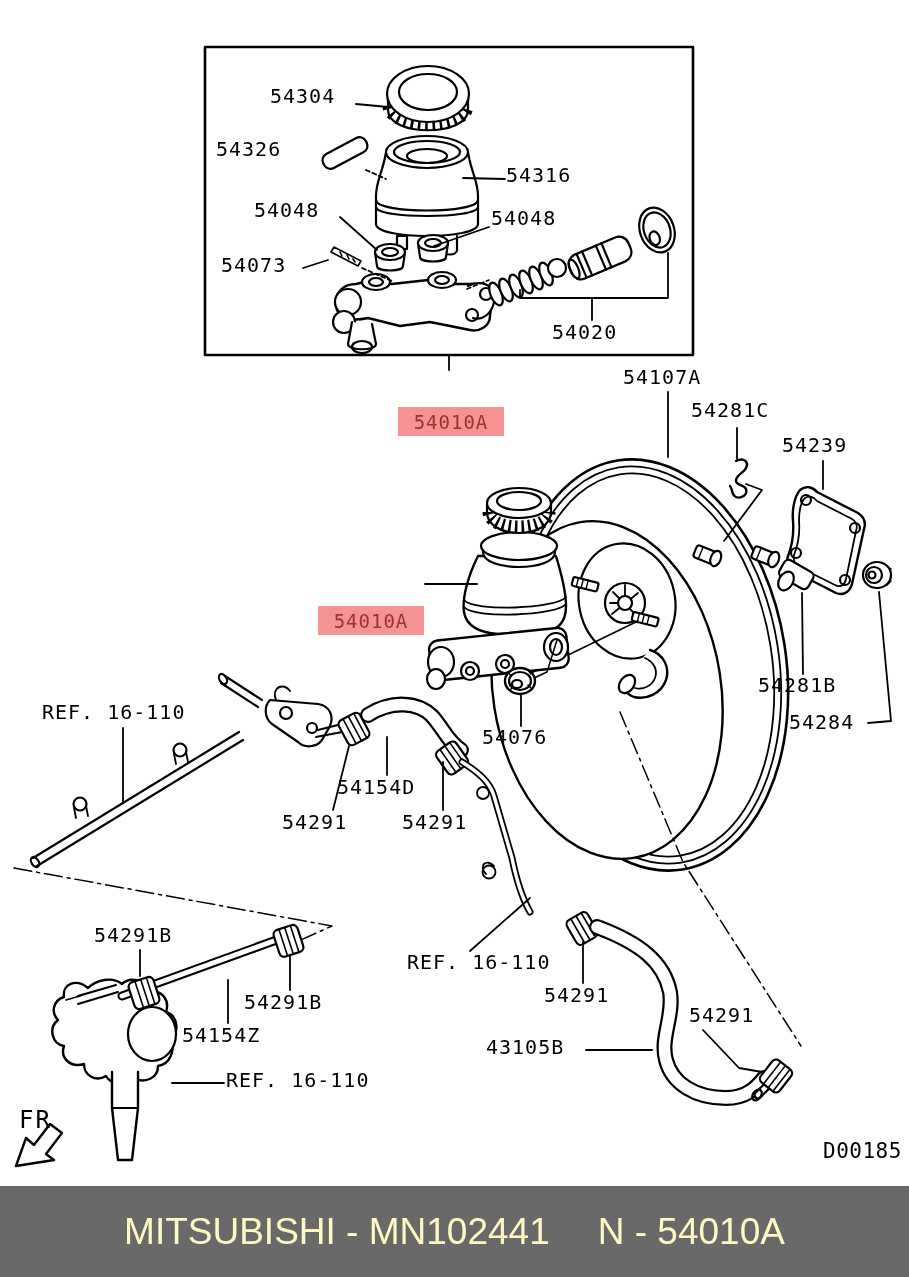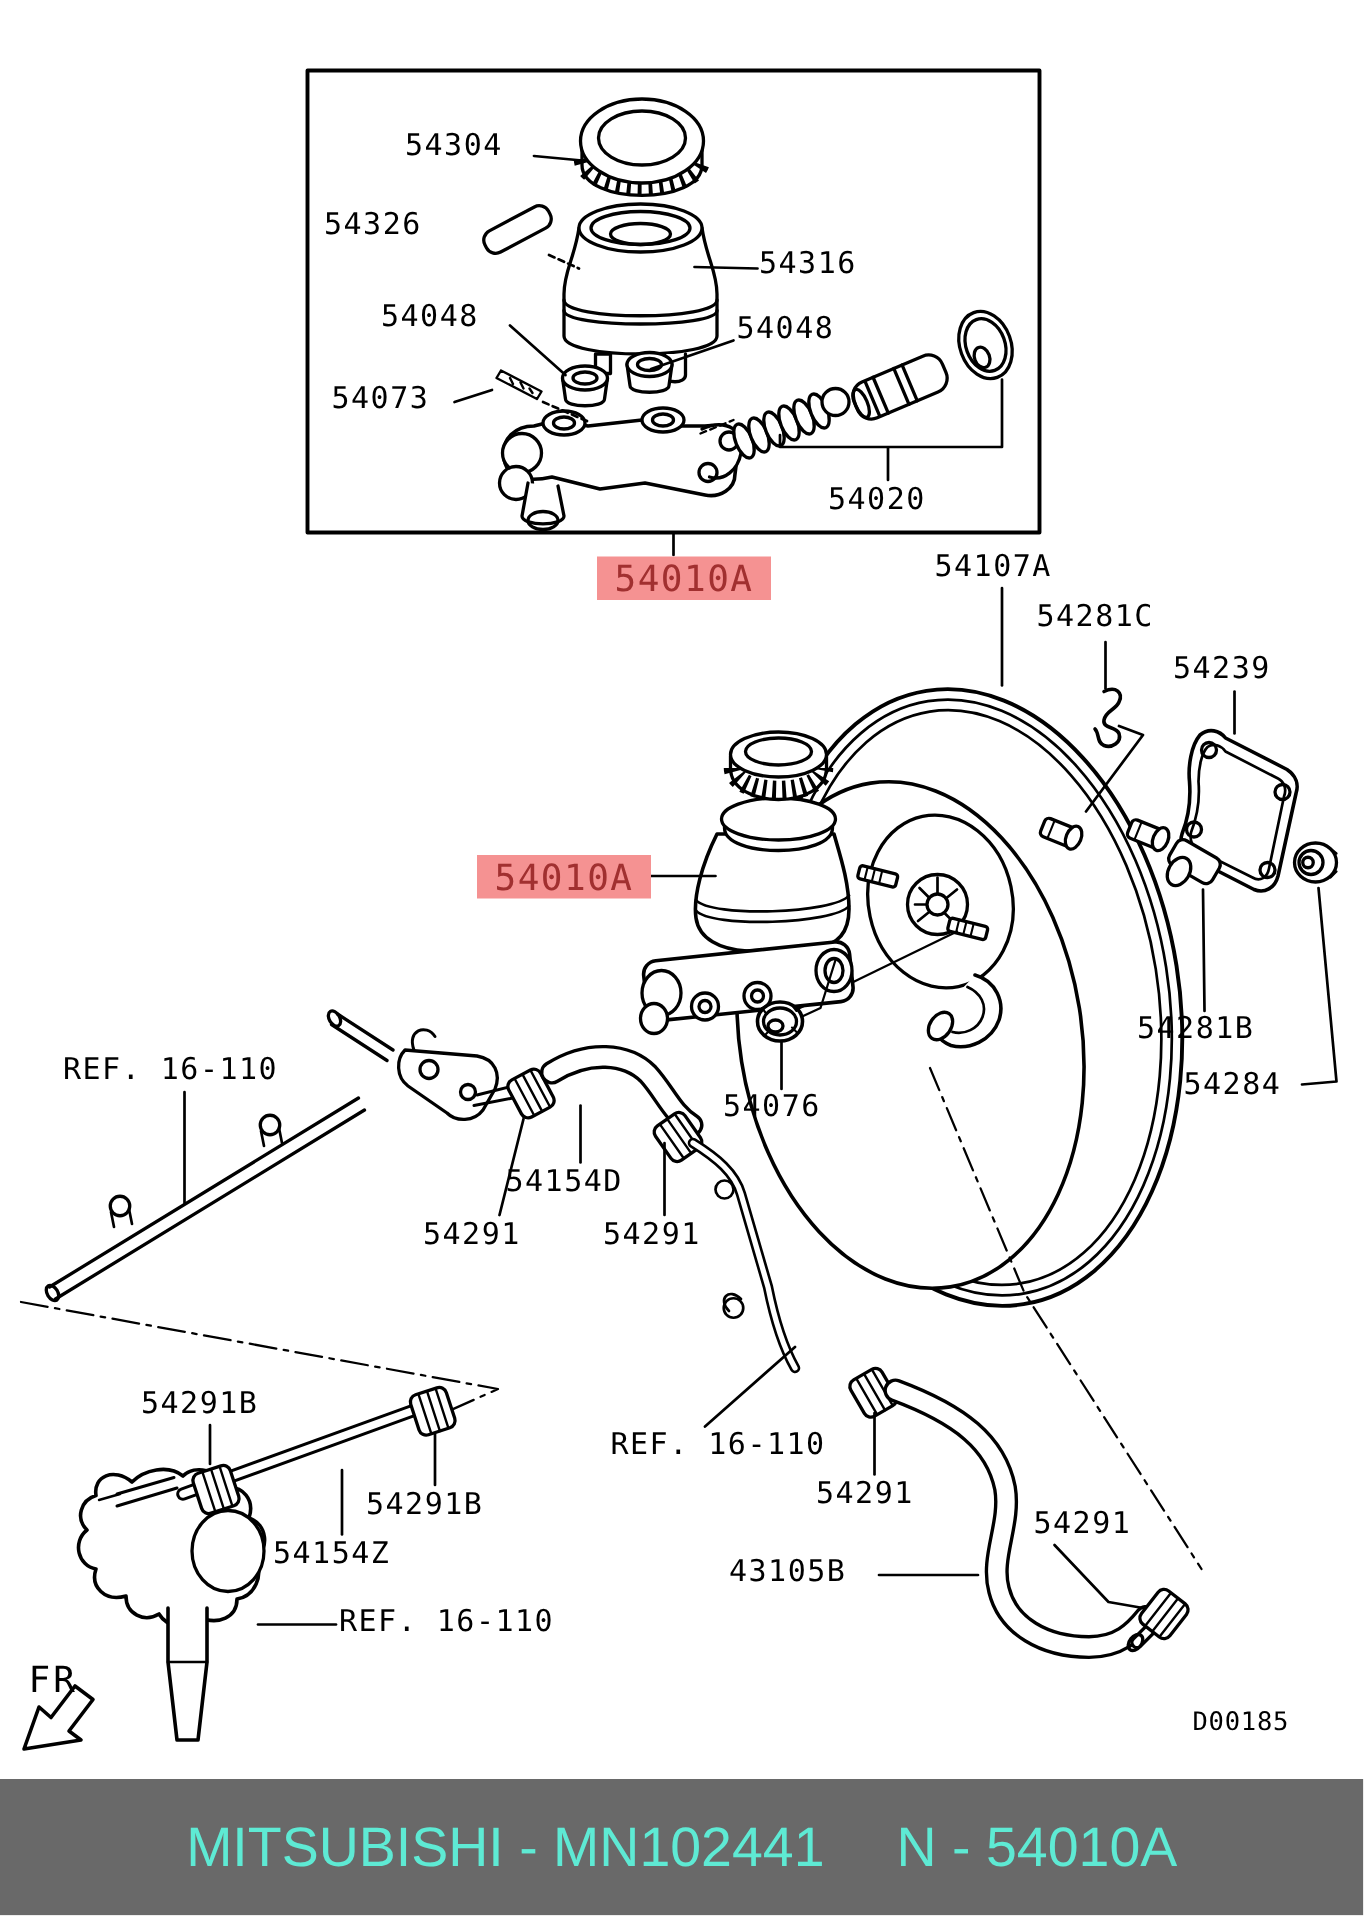--- a/index.html
+++ b/index.html
@@ -4,28 +4,28 @@
 <style>
   :root{
     --highlight-bg:#f59292; --highlight-text:#a13030; --footer-bg:#696969; --line:#000000;
   }
   html,body{margin:0;padding:0;background:#fff;}
   .stage{position:relative;width:909px;height:1277px;background:#fff;overflow:hidden;
          font-family:"DejaVu Sans Mono", monospace;}
   svg{position:absolute;left:0;top:0;}
   .lbl{position:absolute;font-size:20px;line-height:1.05;letter-spacing:1px;color:#000;
        white-space:nowrap;z-index:3;}
-  .lbl.small{font-size:17px;letter-spacing:0.5px;}
+  .lbl.small{font-size:21px;letter-spacing:0.5px;margin-left:28px;}
   .lbl.fr{font-size:24px;letter-spacing:2px;}
   .hl{position:absolute;display:flex;align-items:center;justify-content:center;
-      width:116px;height:29px;background:var(--highlight-bg);color:var(--highlight-text);
-      font-size:24px;letter-spacing:1px;z-index:3;}
+      width:106px;height:29px;background:var(--highlight-bg);color:var(--highlight-text);
+      font-size:19px;letter-spacing:1px;z-index:3;margin-top:36px;}
   .footer{position:absolute;left:0;bottom:0;width:909px;height:91px;background:var(--footer-bg);
           display:flex;align-items:center;justify-content:center;gap:48px;z-index:4;
-          font-family:"Liberation Sans", sans-serif;font-size:37px;color:#5eead4;}
+          font-family:"Liberation Sans", sans-serif;font-size:37px;color:#fef9c3;}
 </style>
 </head>
 <body>
 
 <div class="stage">
 
 <svg width="909" height="1277" viewBox="0 0 909 1277" fill="none" stroke="#000" stroke-width="2.2" stroke-linecap="round" stroke-linejoin="round">
 
   <g>
     <rect x="205" y="47" width="488" height="308" stroke-width="2.6"></rect>

